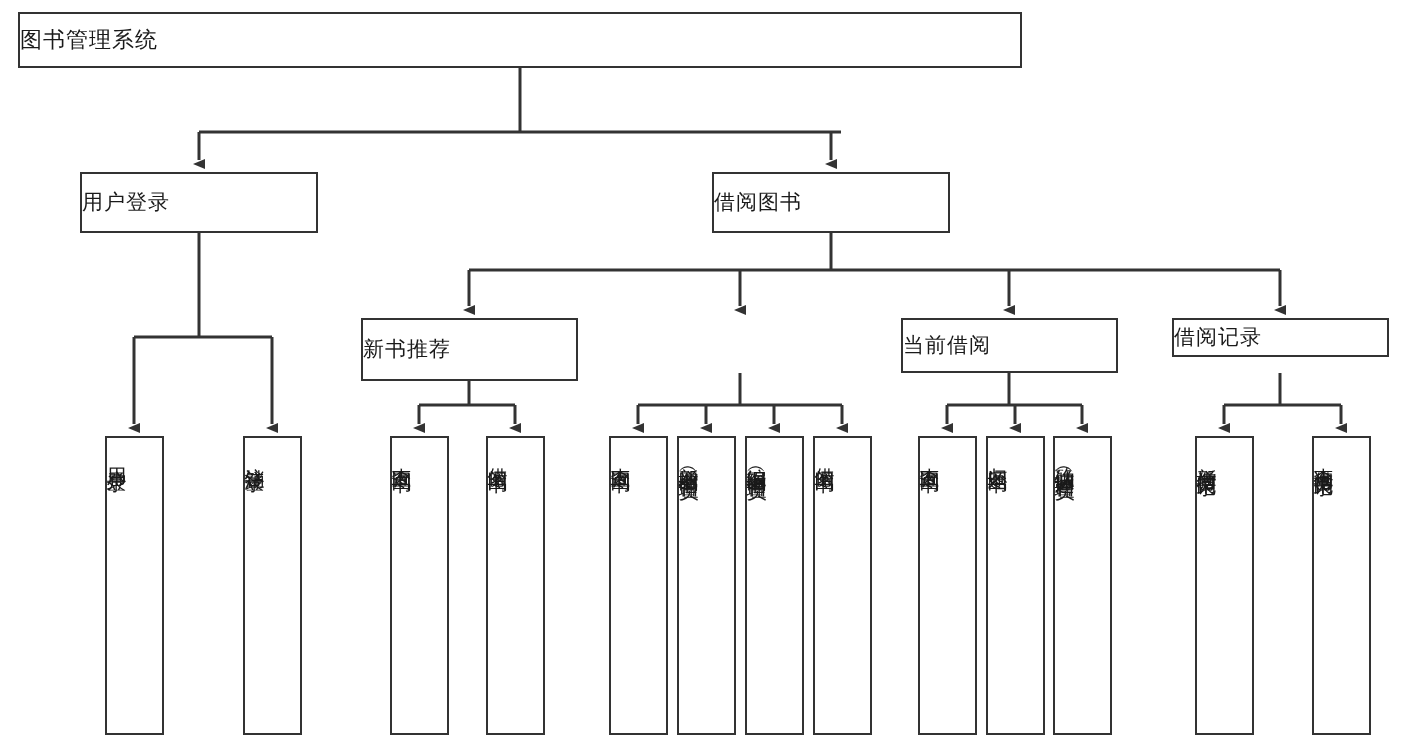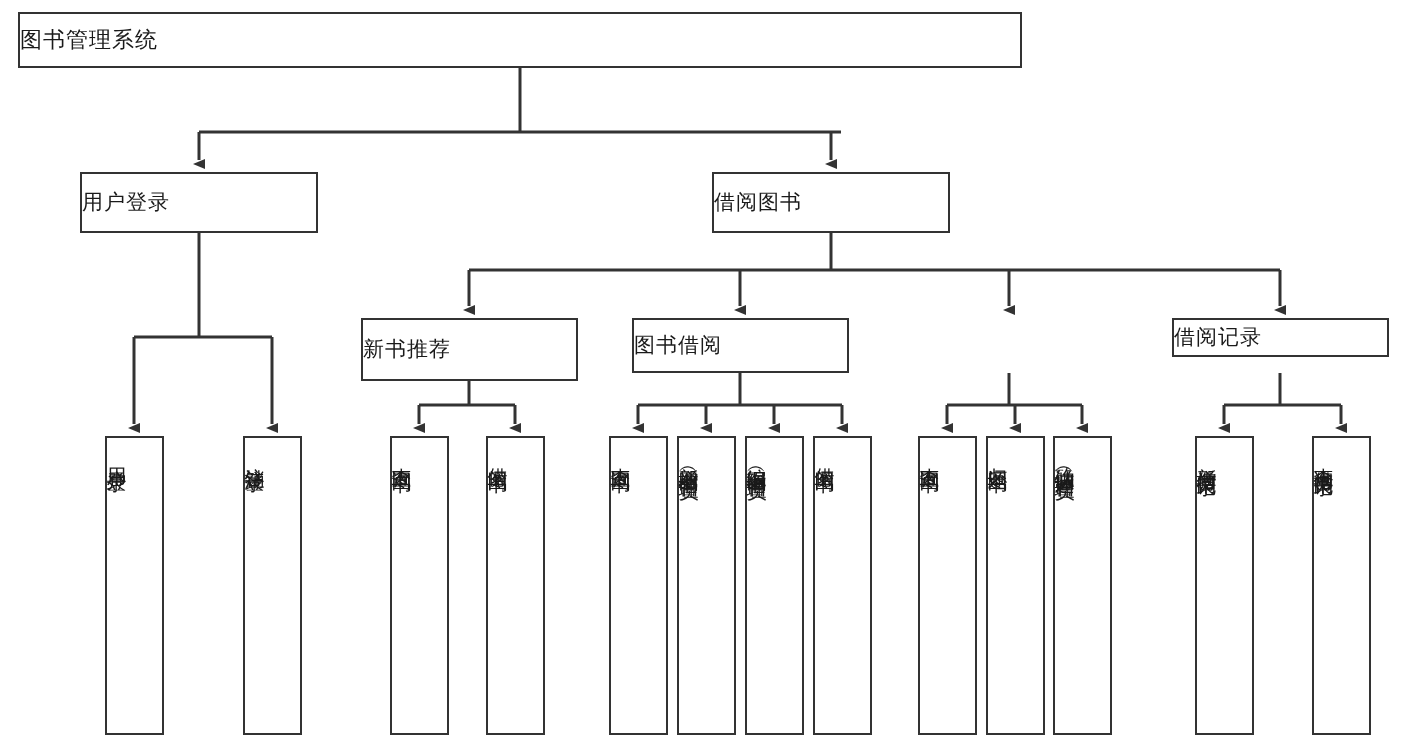--- a/index.html
+++ b/index.html
@@ -139,22 +139,22 @@
   <div class="node horiz" style="left:80px; top:172px; width:238px; height:61px;">
     <span class="label">用户登录</span>
   </div>
   <div class="node horiz" style="left:712px; top:172px; width:238px; height:61px;">
     <span class="label">借阅图书</span>
   </div>
 
   <div class="node horiz" style="left:361px; top:318px; width:217px; height:63px;">
     <span class="label">新书推荐</span>
   </div>
-  <div class="node horiz" style="left:632px; top:318px; width:217px; height:55px;">
-    <span class="label">图书借阅</span>
+  <div class="node horiz" style="left:901px; top:318px; width:217px; height:55px;">
+    <span class="label">当前借阅</span>
   </div>
   <div class="node horiz" style="left:1172px; top:318px; width:217px; height:39px;">
     <span class="label">借阅记录</span>
   </div>
 
   <div class="node vert" style="left:105px; top:436px; width:59px; height:299px;">
     <span class="label">用户登录</span>
   </div>
   <div class="node vert" style="left:243px; top:436px; width:59px; height:299px;">
     <span class="label">注销登录</span>

